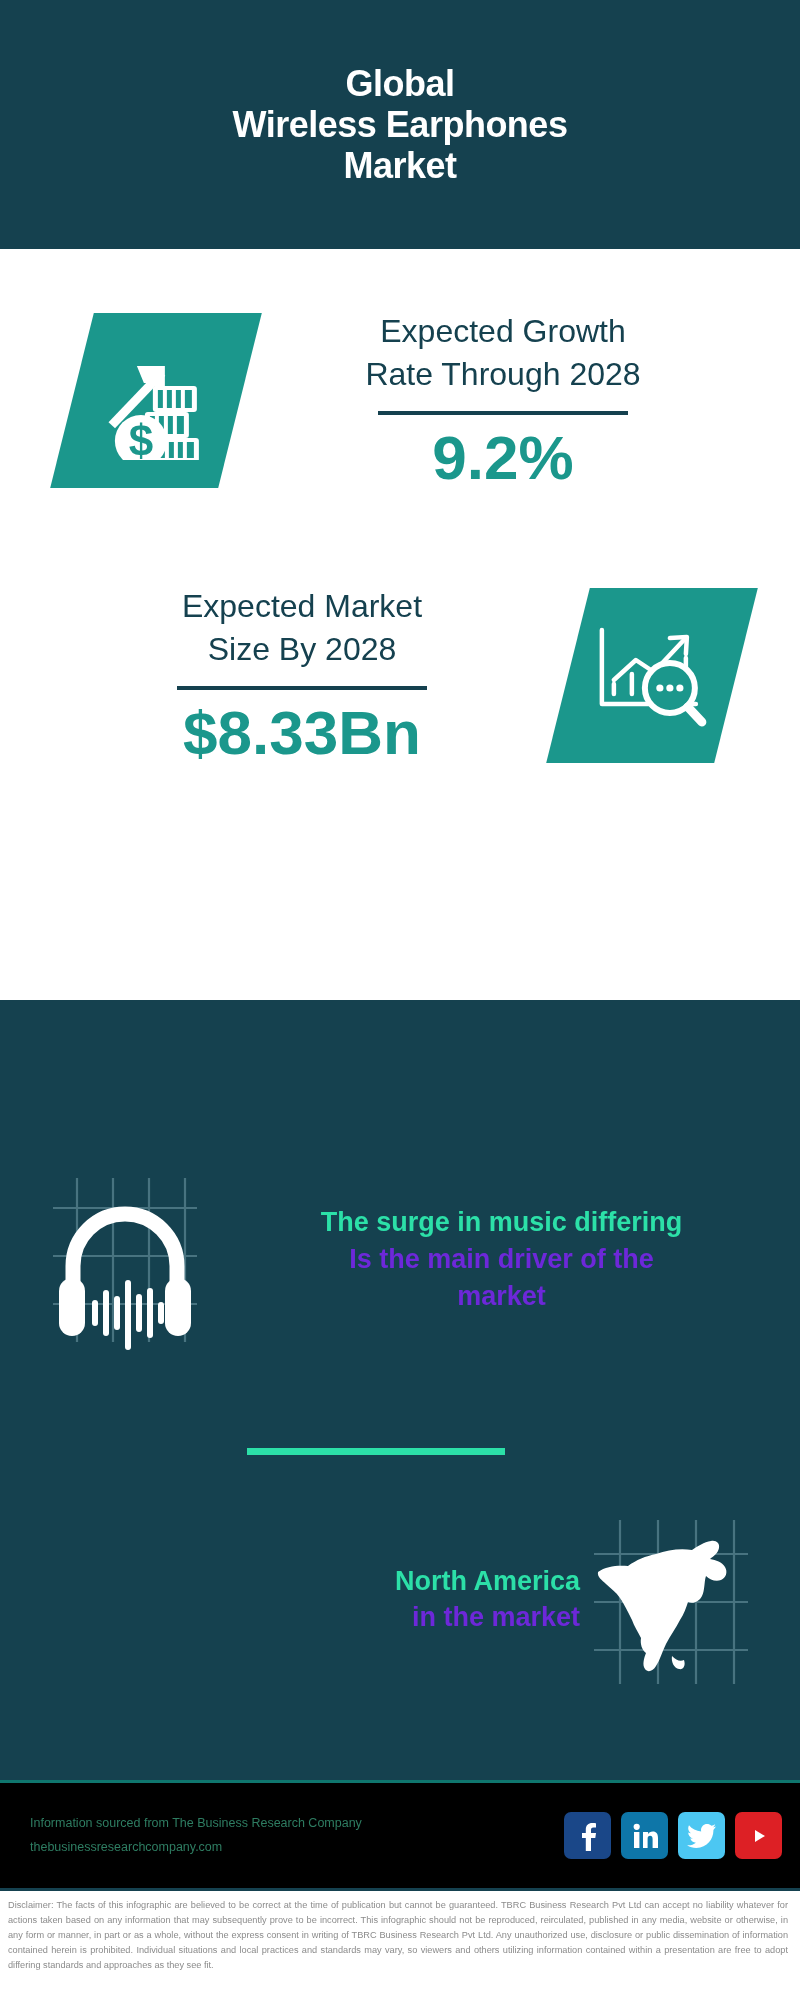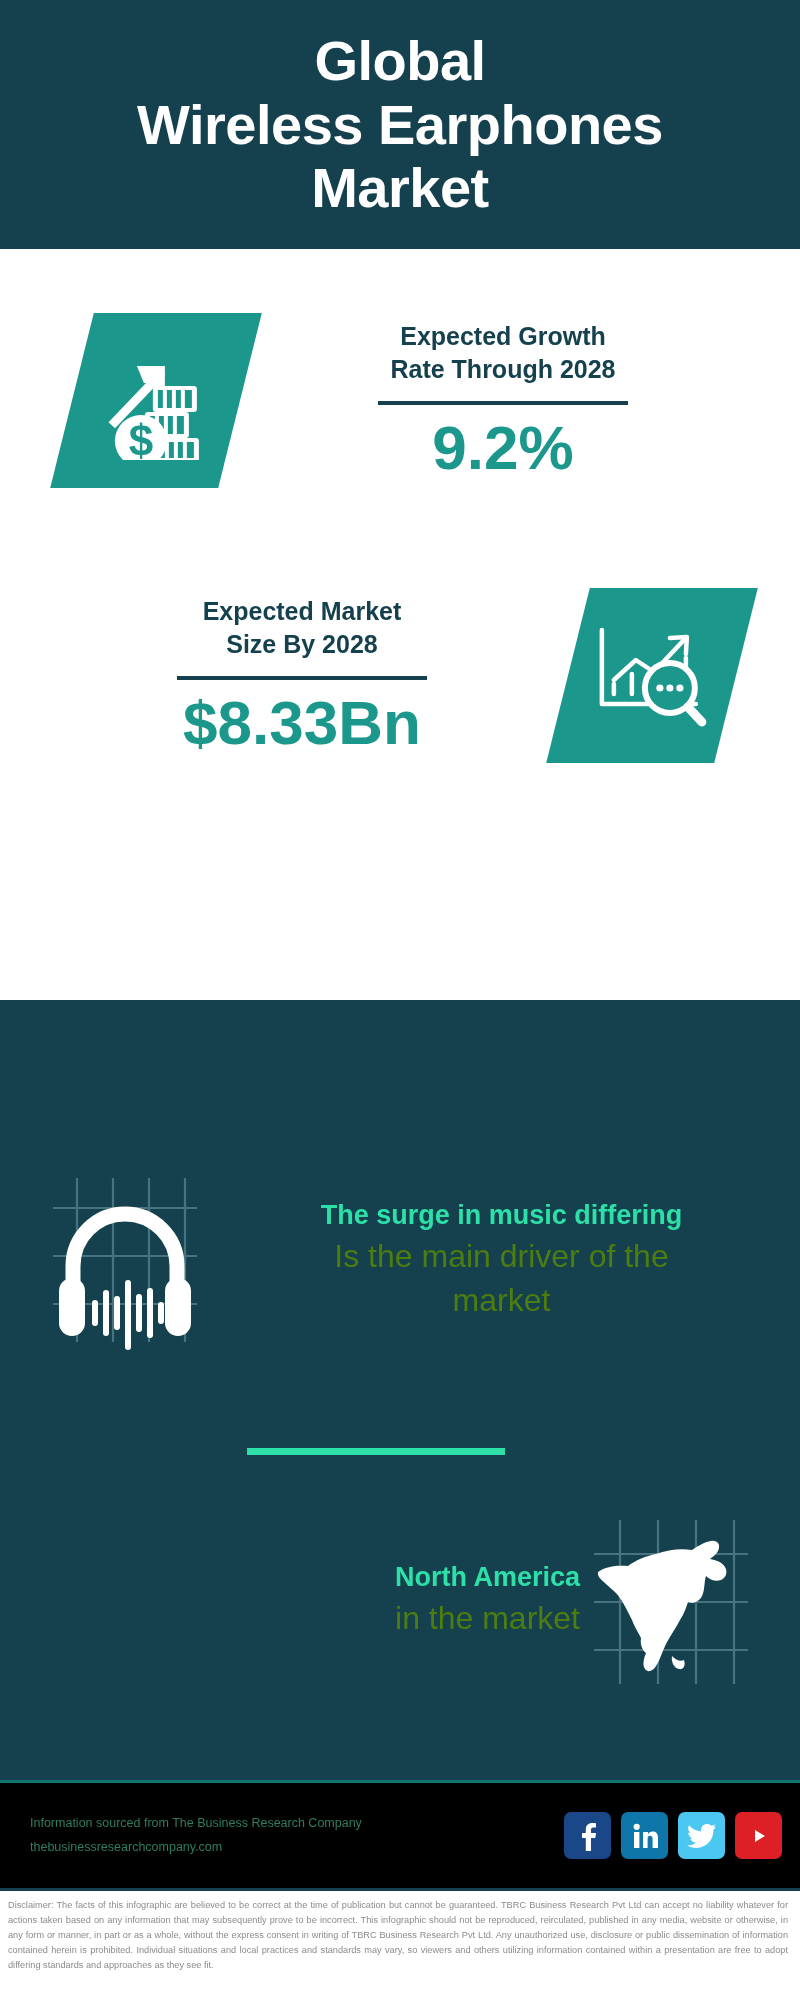--- a/index.html
+++ b/index.html
@@ -12,41 +12,41 @@
   }
   .page { width:800px; height:2000px; position:relative; background:#fff; }
 
   
   .header {
     position:absolute; left:0; top:0; width:800px; height:249px;
     background:#15414f;
     display:flex; flex-direction:column; align-items:center; justify-content:center;
   }
   .header h1 {
-    color:#ffffff; font-size:56px; font-weight:bold; line-height:1.14;
+    color:#ffffff; font-size:36px; font-weight:bold; line-height:1.14;
     text-align:center; letter-spacing:-0.5px;
   }
   .header h1 .ln { display:block; }
 
   
   .stat1 {
     position:absolute; left:0; top:280px; width:800px; height:240px;
     display:flex; align-items:center;
   }
   .paral {
     width:168px; height:175px; background:#1b978c;
     transform:skewX(-14deg);
     display:flex; align-items:center; justify-content:center;
     flex:none;
   }
   .paral-inner { transform:skewX(14deg); display:flex; align-items:center; justify-content:center; }
   .stat1 .iconwrap { margin-left:72px; }
   .stat1 .txt { flex:1; text-align:center; margin-left:6px; margin-right:40px; }
   .stat-label {
-    color:#15414f; font-size:25px; font-weight:bold; line-height:1.35;
+    color:#15414f; font-size:32px; font-weight:normal; line-height:1.35;
   }
   .rule {
     height:4px; background:#15414f; width:250px; margin:14px auto 10px auto;
   }
   .stat-value {
     color:#1b978c; font-size:62px; font-weight:bold; line-height:1.05;
   }
 
   
   .stat2 {
@@ -78,21 +78,21 @@
   .fact-b { top:400px; left:0; }
   .factimg { width:180px; height:180px; flex:none; position:relative; }
   .fact-a .factimg { margin-left:35px; }
   .fact-a .facttext { flex:1; text-align:center; margin-right:12px; }
   .fact-b .facttext { flex:1; text-align:right; margin-left:30px; }
   .fact-b .factimg { margin-right:40px; }
   .fact-head {
     color:#2ce0a8; font-size:27px; font-weight:bold; line-height:1.32;
   }
   .fact-sub {
-    color:#4d7c0f; font-size:32px; font-weight:normal; line-height:1.38;
+    color:#6d28d9; font-size:27px; font-weight:bold; line-height:1.38;
   }
   .greendiv {
     position:absolute; left:247px; top:338px; width:258px; height:7px;
     background:#2ce0a8;
   }
 
   
   .footer {
     position:absolute; left:0; top:1780px; width:800px; height:108px;
     background:#000000; border-top:3px solid #0f766e;

